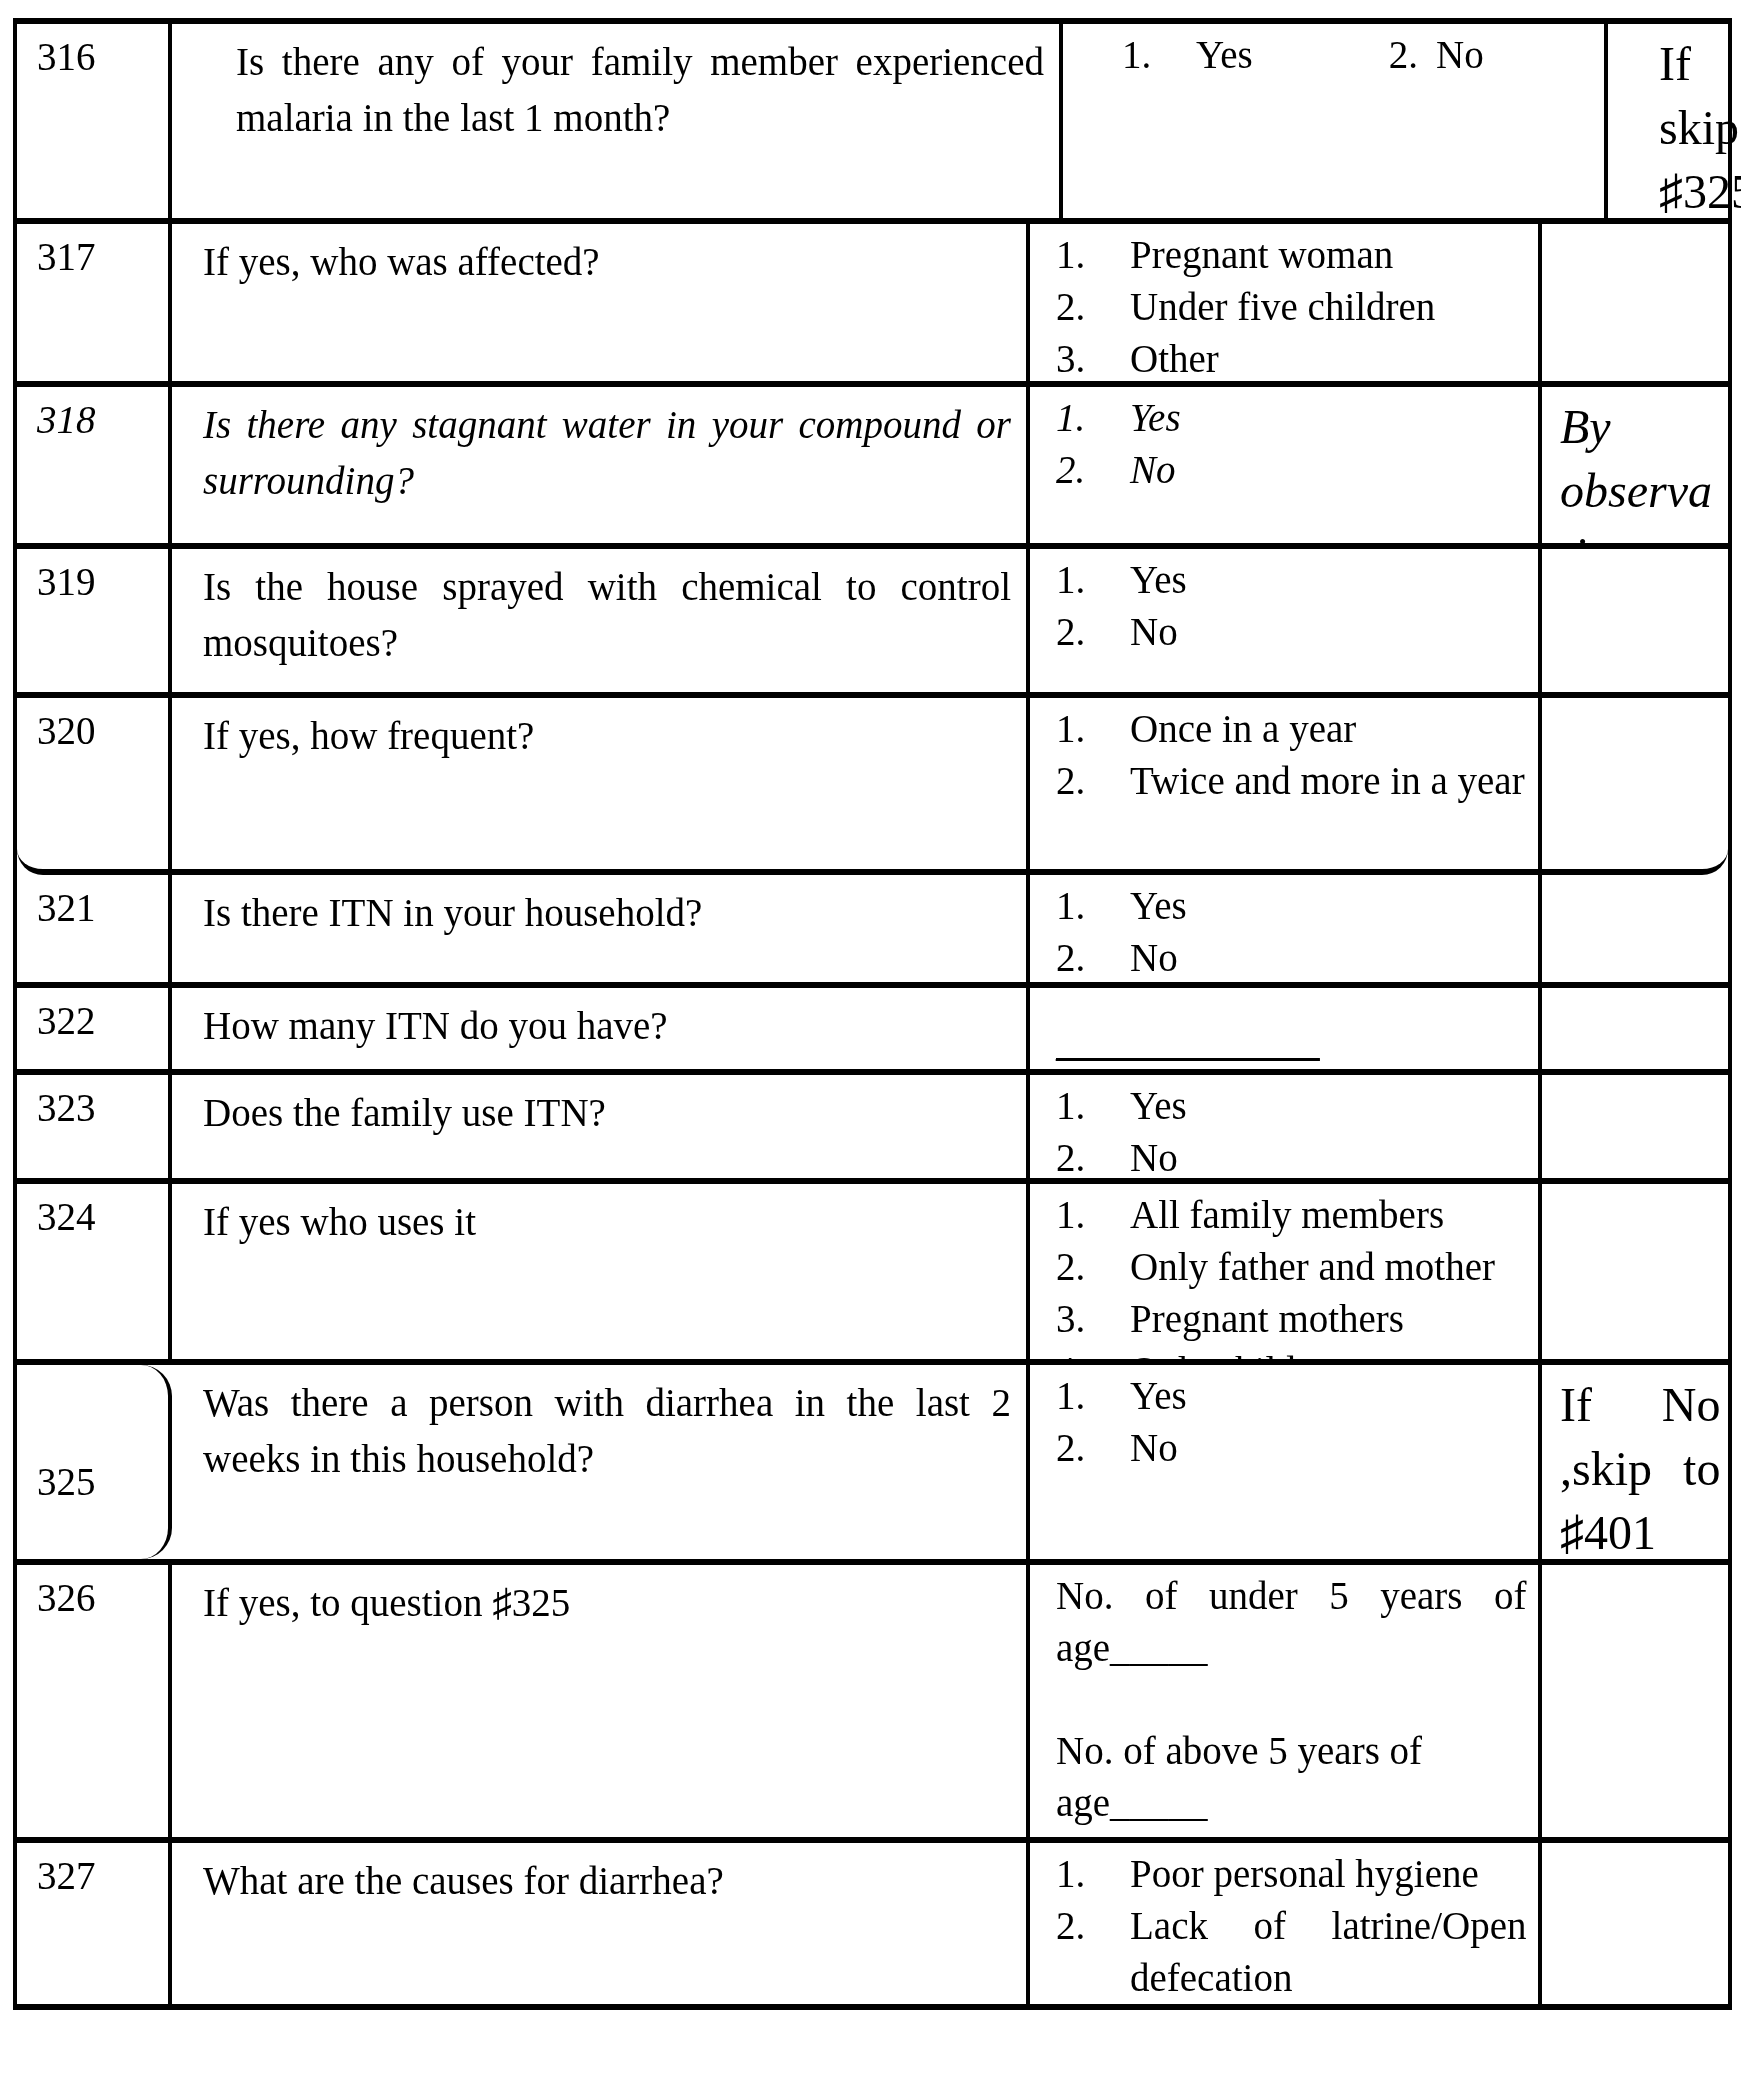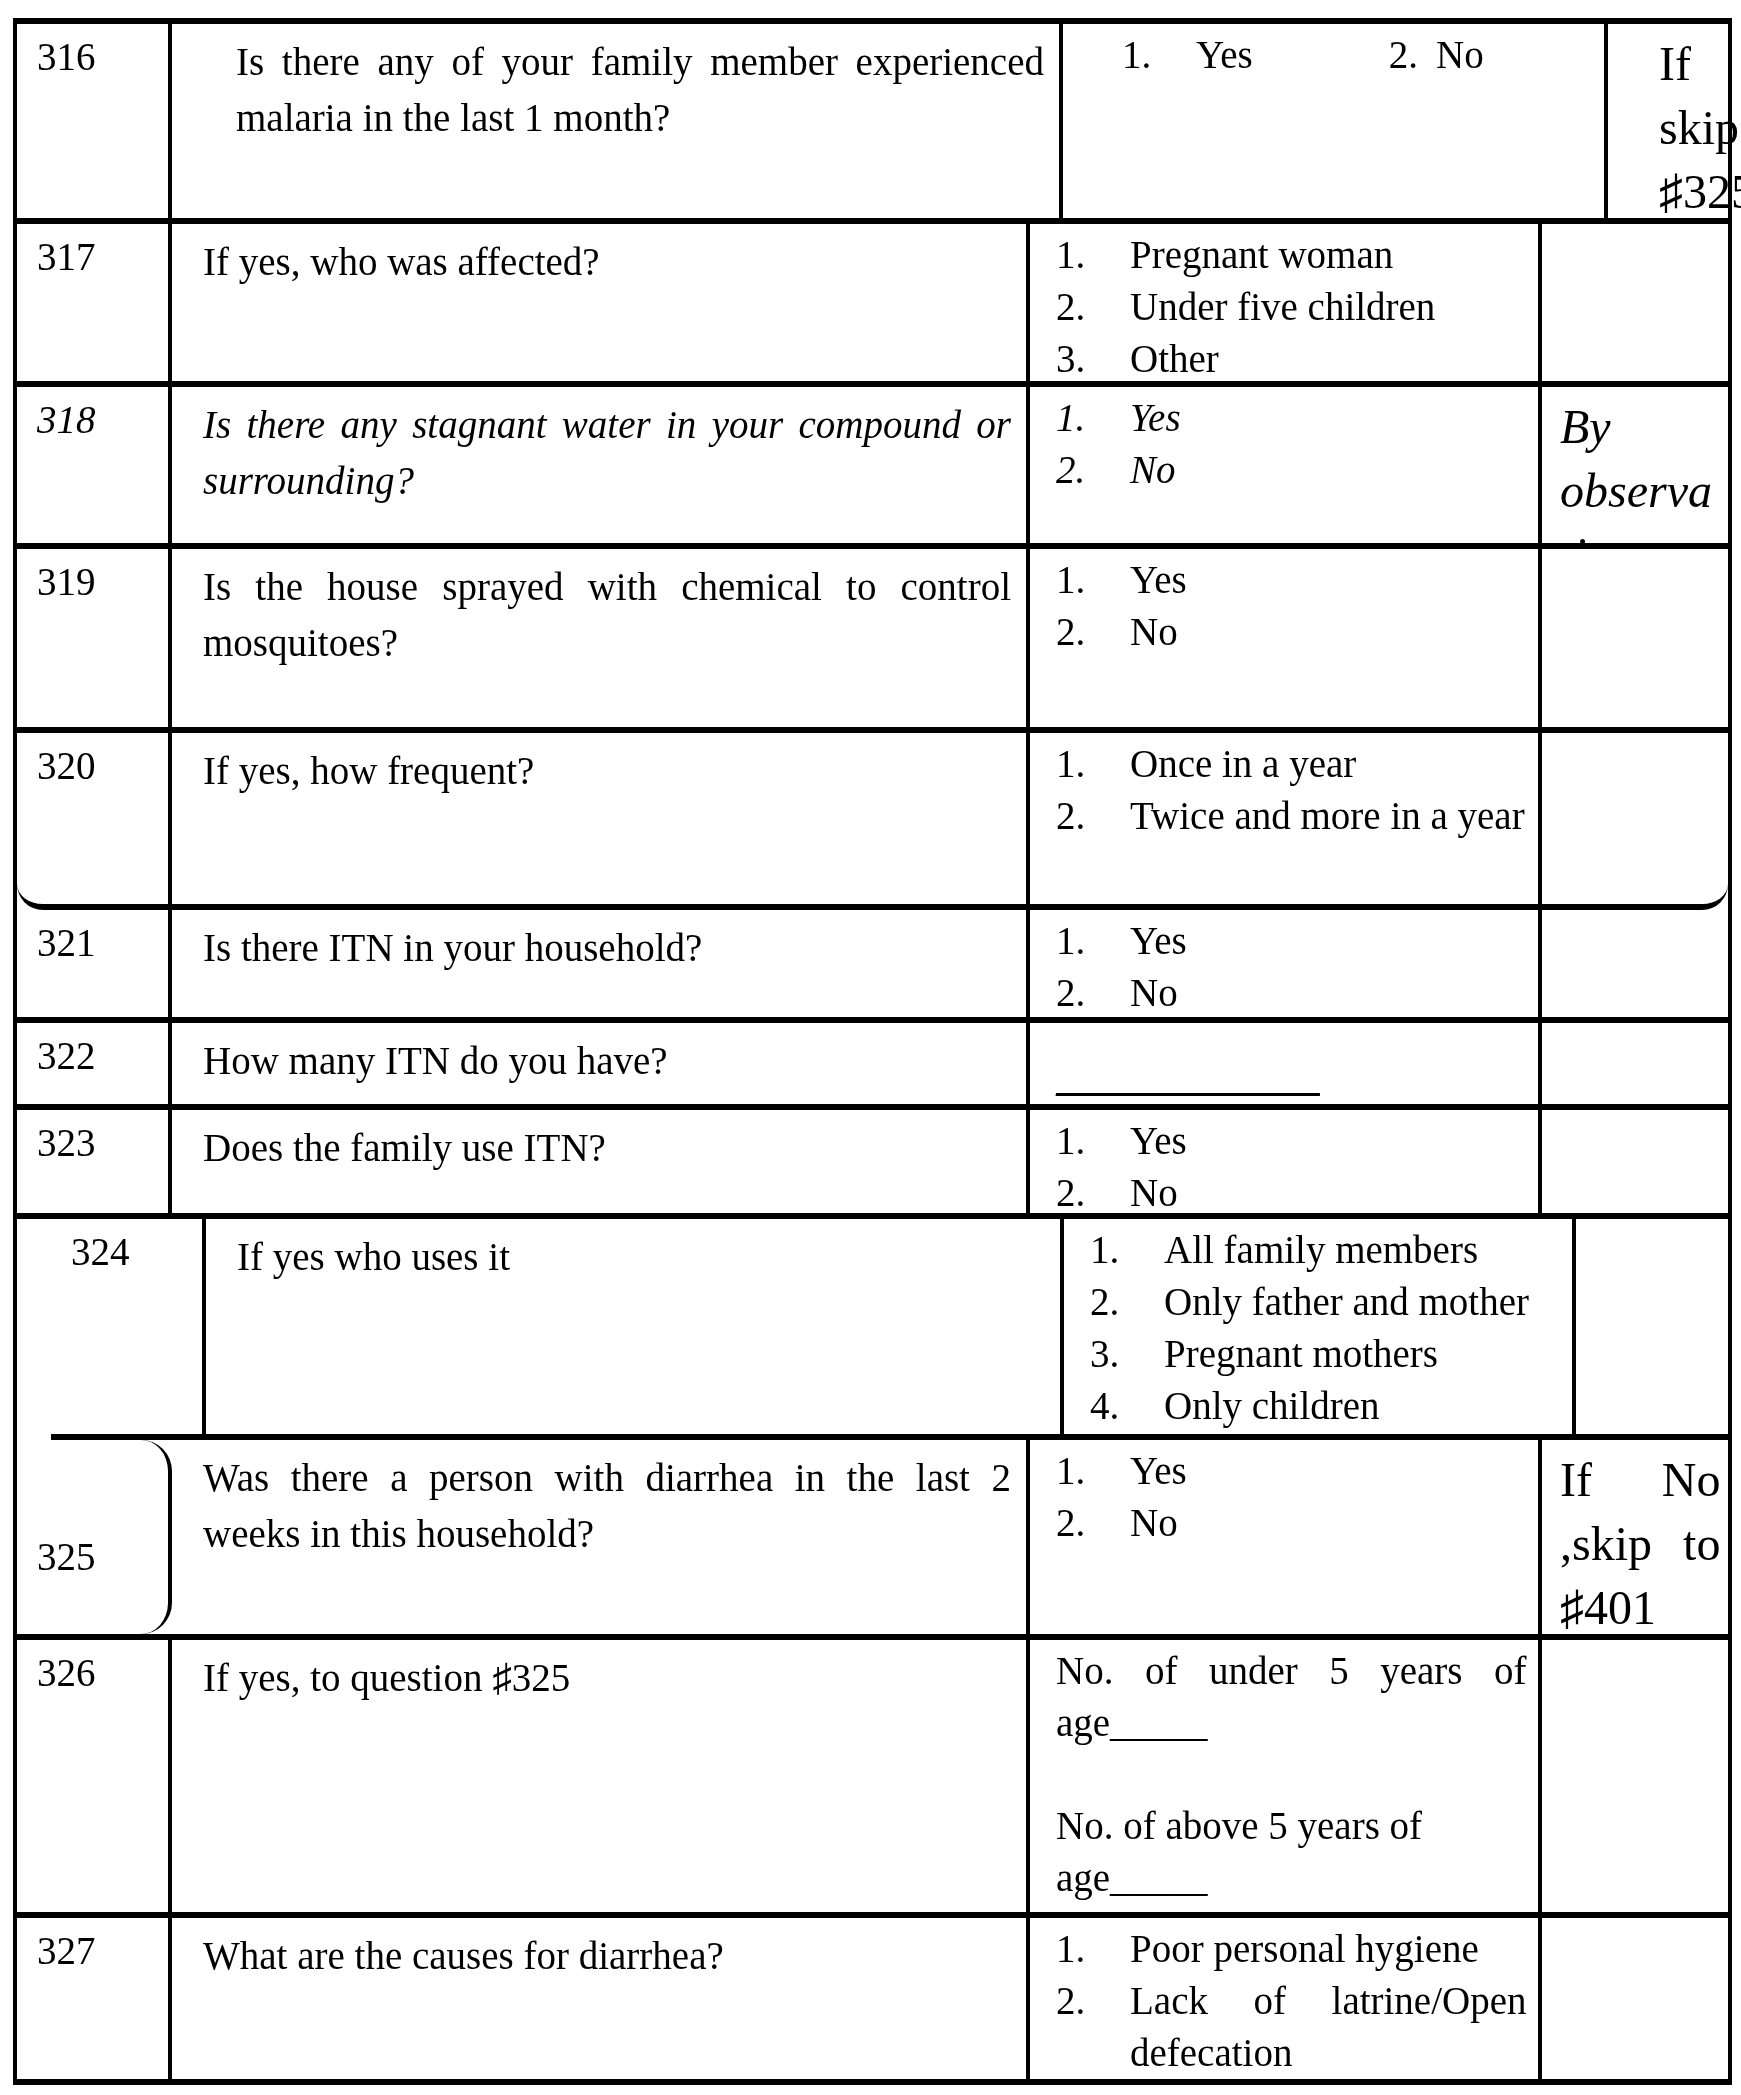--- a/index.html
+++ b/index.html
@@ -85,21 +85,21 @@
             <span class="n">1.</span>
             <span class="t">Yes</span>
           </div>
           <div class="opt">
             <span class="n">2.</span>
             <span class="t">No</span>
           </div>
         </div>
         <div class="cell c4"><span>By observation</span></div>
       </div>
-      <div class="row" style="height: 184px;">
+      <div class="row" style="height: 149px;">
         <div class="cell c1"><span>319</span></div>
         <div class="cell c2"><span>Is the house sprayed with chemical to control mosquitoes?</span></div>
         <div class="cell c3">
           <div class="opt">
             <span class="n">1.</span>
             <span class="t">Yes</span>
           </div>
           <div class="opt">
             <span class="n">2.</span>
             <span class="t">No</span>
@@ -153,21 +153,21 @@
             <span class="n">1.</span>
             <span class="t">Yes</span>
           </div>
           <div class="opt">
             <span class="n">2.</span>
             <span class="t">No</span>
           </div>
         </div>
         <div class="cell c4"></div>
       </div>
-      <div class="row" style="height: 221px; margin-left: 34px;">
+      <div class="row" style="height: 181px;">
         <div class="cell c1"><span>324</span></div>
         <div class="cell c2"><span>If yes who uses it</span></div>
         <div class="cell c3">
           <div class="opt">
             <span class="n">1.</span>
             <span class="t">All family members</span>
           </div>
           <div class="opt">
             <span class="n">2.</span>
             <span class="t">Only father and mother</span>

